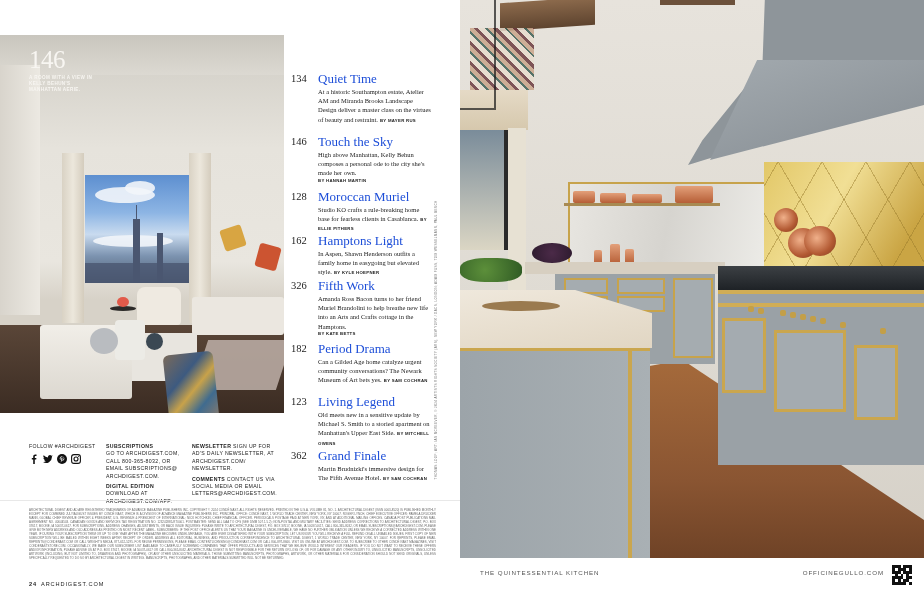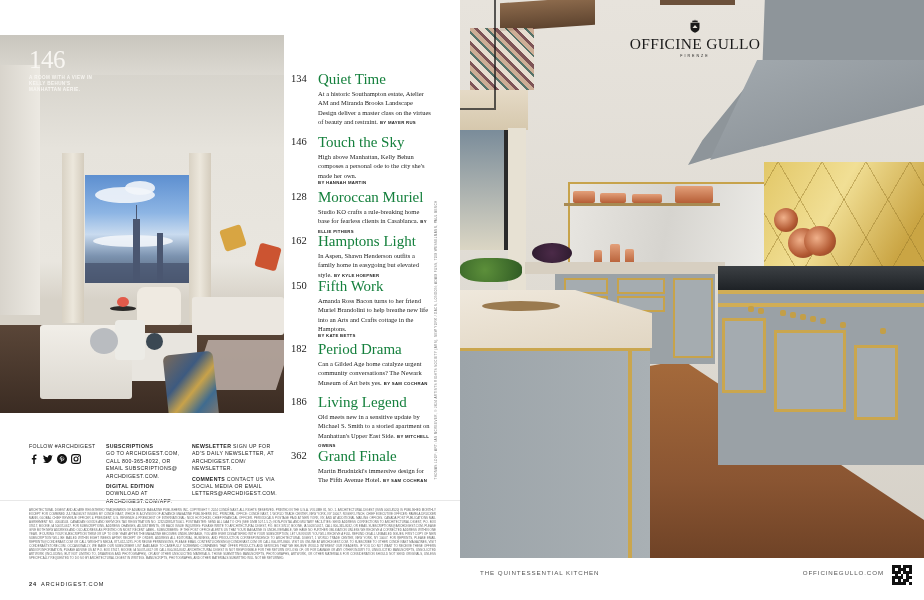--- a/index.html
+++ b/index.html
@@ -40,21 +40,21 @@
 
   .feature-callout { position: absolute; left: 29px; top: 47px; color: #f8f6f2; }
   .feature-num { font-size: 25px; line-height: 1; letter-spacing: -0.5px; }
   .feature-caption { font-family: "Liberation Sans", sans-serif; font-size: 4.6px; letter-spacing: 0.4px; line-height: 1.3; margin-top: 3px; width: 75px; text-transform: uppercase; font-weight: 700; }
 
   
   .toc { position: absolute; left: 291px; top: 72px; width: 140px; }
   .toc-entry { position: absolute; left: 0; width: 140px; }
   .toc-page { position: absolute; left: 0; top: 1px; font-size: 10.5px; color: #222; }
   .toc-body { position: absolute; left: 27px; width: 113px; }
-  .toc-title { font-size: 15px; line-height: 1.05; color: #15803d; white-space: nowrap; }
+  .toc-title { font-size: 13px; line-height: 1.05; color: #1d4ed8; white-space: nowrap; }
   .toc-desc { font-size: 6.5px; line-height: 1.45; color: #222; margin-top: 1px; }
   .toc-byline { font-family: "Liberation Sans", sans-serif; font-size: 4.3px; font-weight: 700; letter-spacing: 0.3px; text-transform: uppercase; color: #222; margin-left: 2px; }
 
   
   .info { position: absolute; top: 443px; font-family: "Liberation Sans", sans-serif; font-size: 5.2px; line-height: 1.42; letter-spacing: 0.35px; text-transform: uppercase; color: #222; }
   .info b { font-weight: 700; }
   .info-follow { left: 29px; }
   .social-row { display: flex; gap: 4px; margin-top: 4px; align-items: center; }
   .social-icon { width: 10px; height: 10px; display: inline-flex; align-items: center; justify-content: center; }
   .social-icon svg { width: 10px; height: 10px; }
@@ -182,35 +182,35 @@
         </div>
       </div>
       <div class="toc-entry" style="top:162px;">
         <span class="toc-page">162</span>
         <div class="toc-body">
           <div class="toc-title">Hamptons Light</div>
           <div class="toc-desc"><span>In Aspen, Shawn Henderson outfits a family home in easygoing but elevated style.</span><span class="toc-byline">By Kyle Hoepner</span></div>
         </div>
       </div>
       <div class="toc-entry" style="top:207px;">
-        <span class="toc-page">150</span>
+        <span class="toc-page">326</span>
         <div class="toc-body">
           <div class="toc-title">Fifth Work</div>
           <div class="toc-desc"><span>Amanda Ross Bacon turns to her friend Muriel Brandolini to help breathe new life into an Arts and Crafts cottage in the Hamptons.</span> <span class="toc-byline" style="display:block;margin-left:0;">By Kate Betts</span></div>
         </div>
       </div>
       <div class="toc-entry" style="top:270px;">
         <span class="toc-page">182</span>
         <div class="toc-body">
           <div class="toc-title">Period Drama</div>
           <div class="toc-desc"><span>Can a Gilded Age home catalyze urgent community conversations? The Newark Museum of Art bets yes.</span><span class="toc-byline">By Sam Cochran</span></div>
         </div>
       </div>
       <div class="toc-entry" style="top:323px;">
-        <span class="toc-page">186</span>
+        <span class="toc-page">123</span>
         <div class="toc-body">
           <div class="toc-title">Living Legend</div>
           <div class="toc-desc"><span>Old meets new in a sensitive update by Michael S. Smith to a storied apartment on Manhattan's Upper East Side.</span><span class="toc-byline">By Mitchell Owens</span></div>
         </div>
       </div>
       <div class="toc-entry" style="top:377px;">
         <span class="toc-page">362</span>
         <div class="toc-body">
           <div class="toc-title">Grand Finale</div>
           <div class="toc-desc"><span>Martin Brudnizki's immersive design for The Fifth Avenue Hotel.</span><span class="toc-byline">By Sam Cochran</span></div>
@@ -319,29 +319,20 @@
       <div class="k-knob" style="left:380px;top:322px;"></div>
       <div class="k-knob" style="left:420px;top:328px;"></div>
       <div class="k-greens"></div>
       <div class="k-flowers"></div>
       <div class="k-island-top"></div>
       <div class="k-sink"></div>
       <div class="k-island"></div>
       <div class="k-island-trim"></div>
     </div>
 
-    <div class="brand">
-      <svg class="brand-crest" viewBox="0 0 12 14">
-        <path d="M3 3.2L4 1l1 1.3L6 .4l1 1.9L8 1l1 2.2z" fill="#1a1a1a"></path>
-        <path d="M1.5 3.8h9v5.2c0 2.6-2.2 4-4.5 4.8-2.3-.8-4.5-2.2-4.5-4.8z" fill="#1a1a1a"></path>
-        <path d="M3.5 9l2.5-3 2.5 3z" fill="#e6e2da"></path>
-      </svg>
-      <div class="brand-name">OFFICINE GULLO</div>
-      <div class="brand-city">FIRENZE</div>
-    </div>
 
     <div class="ad-footer-left">The Quintessential Kitchen</div>
     <div class="ad-footer-right">officinegullo.com</div>
     <div class="qr">
       <i class="on"></i>
         <i class="on"></i>
         <i class="on"></i>
         <i></i>
         <i class="on"></i>
         <i class="on"></i>

